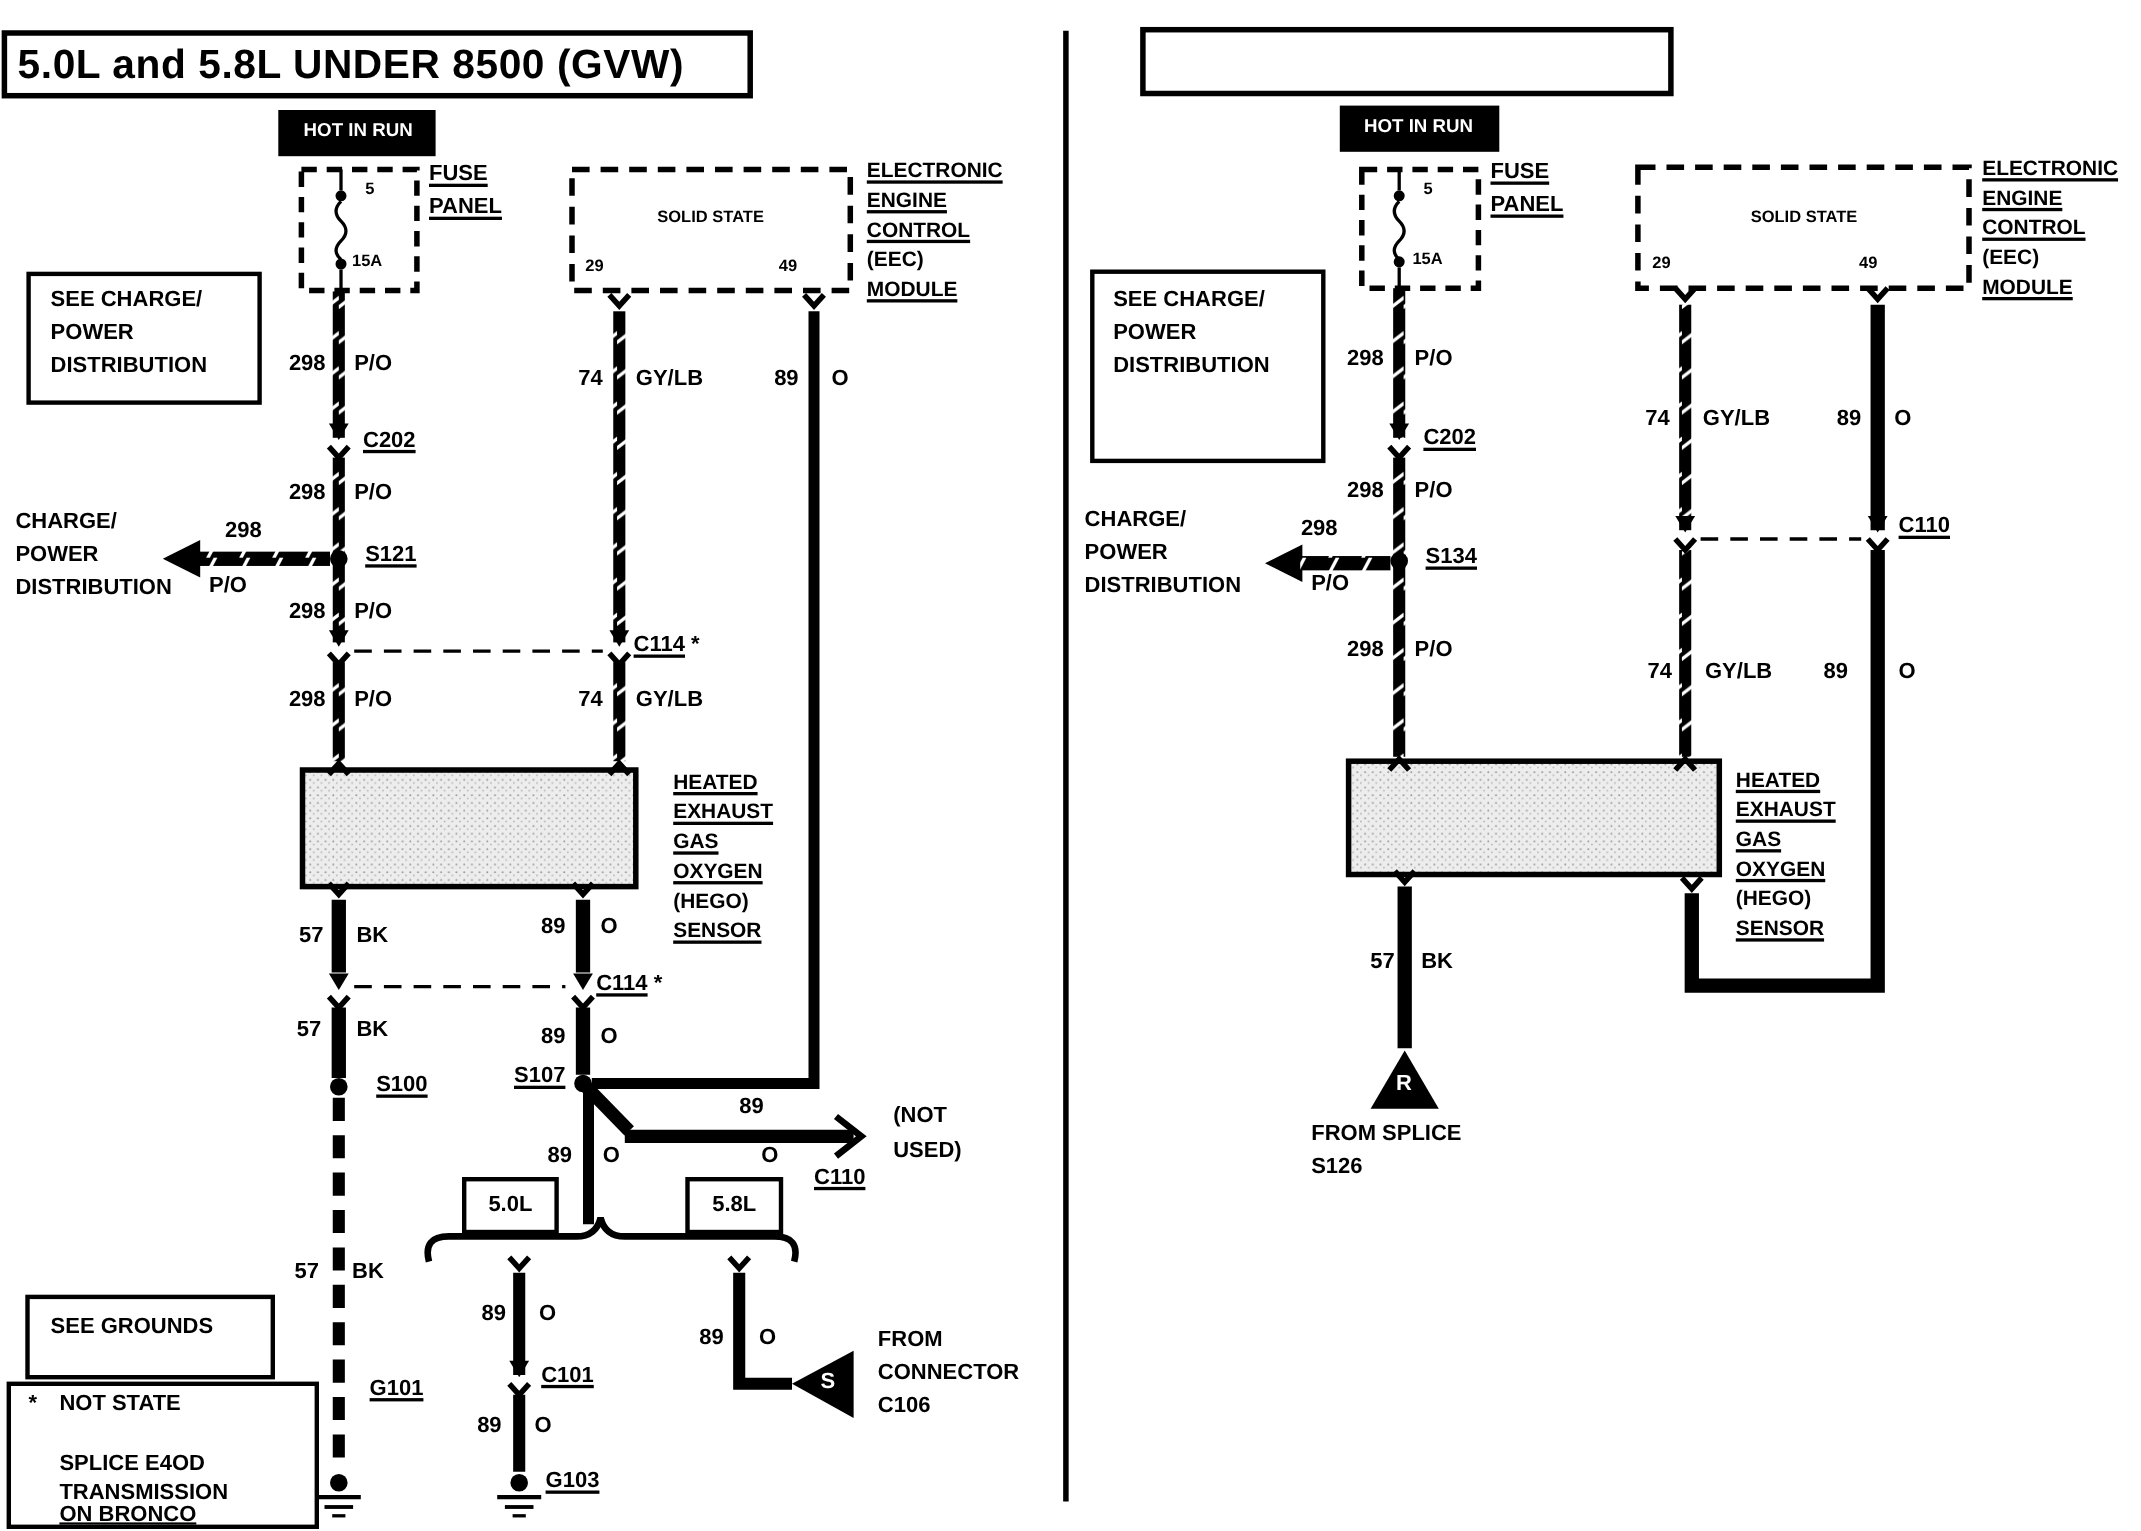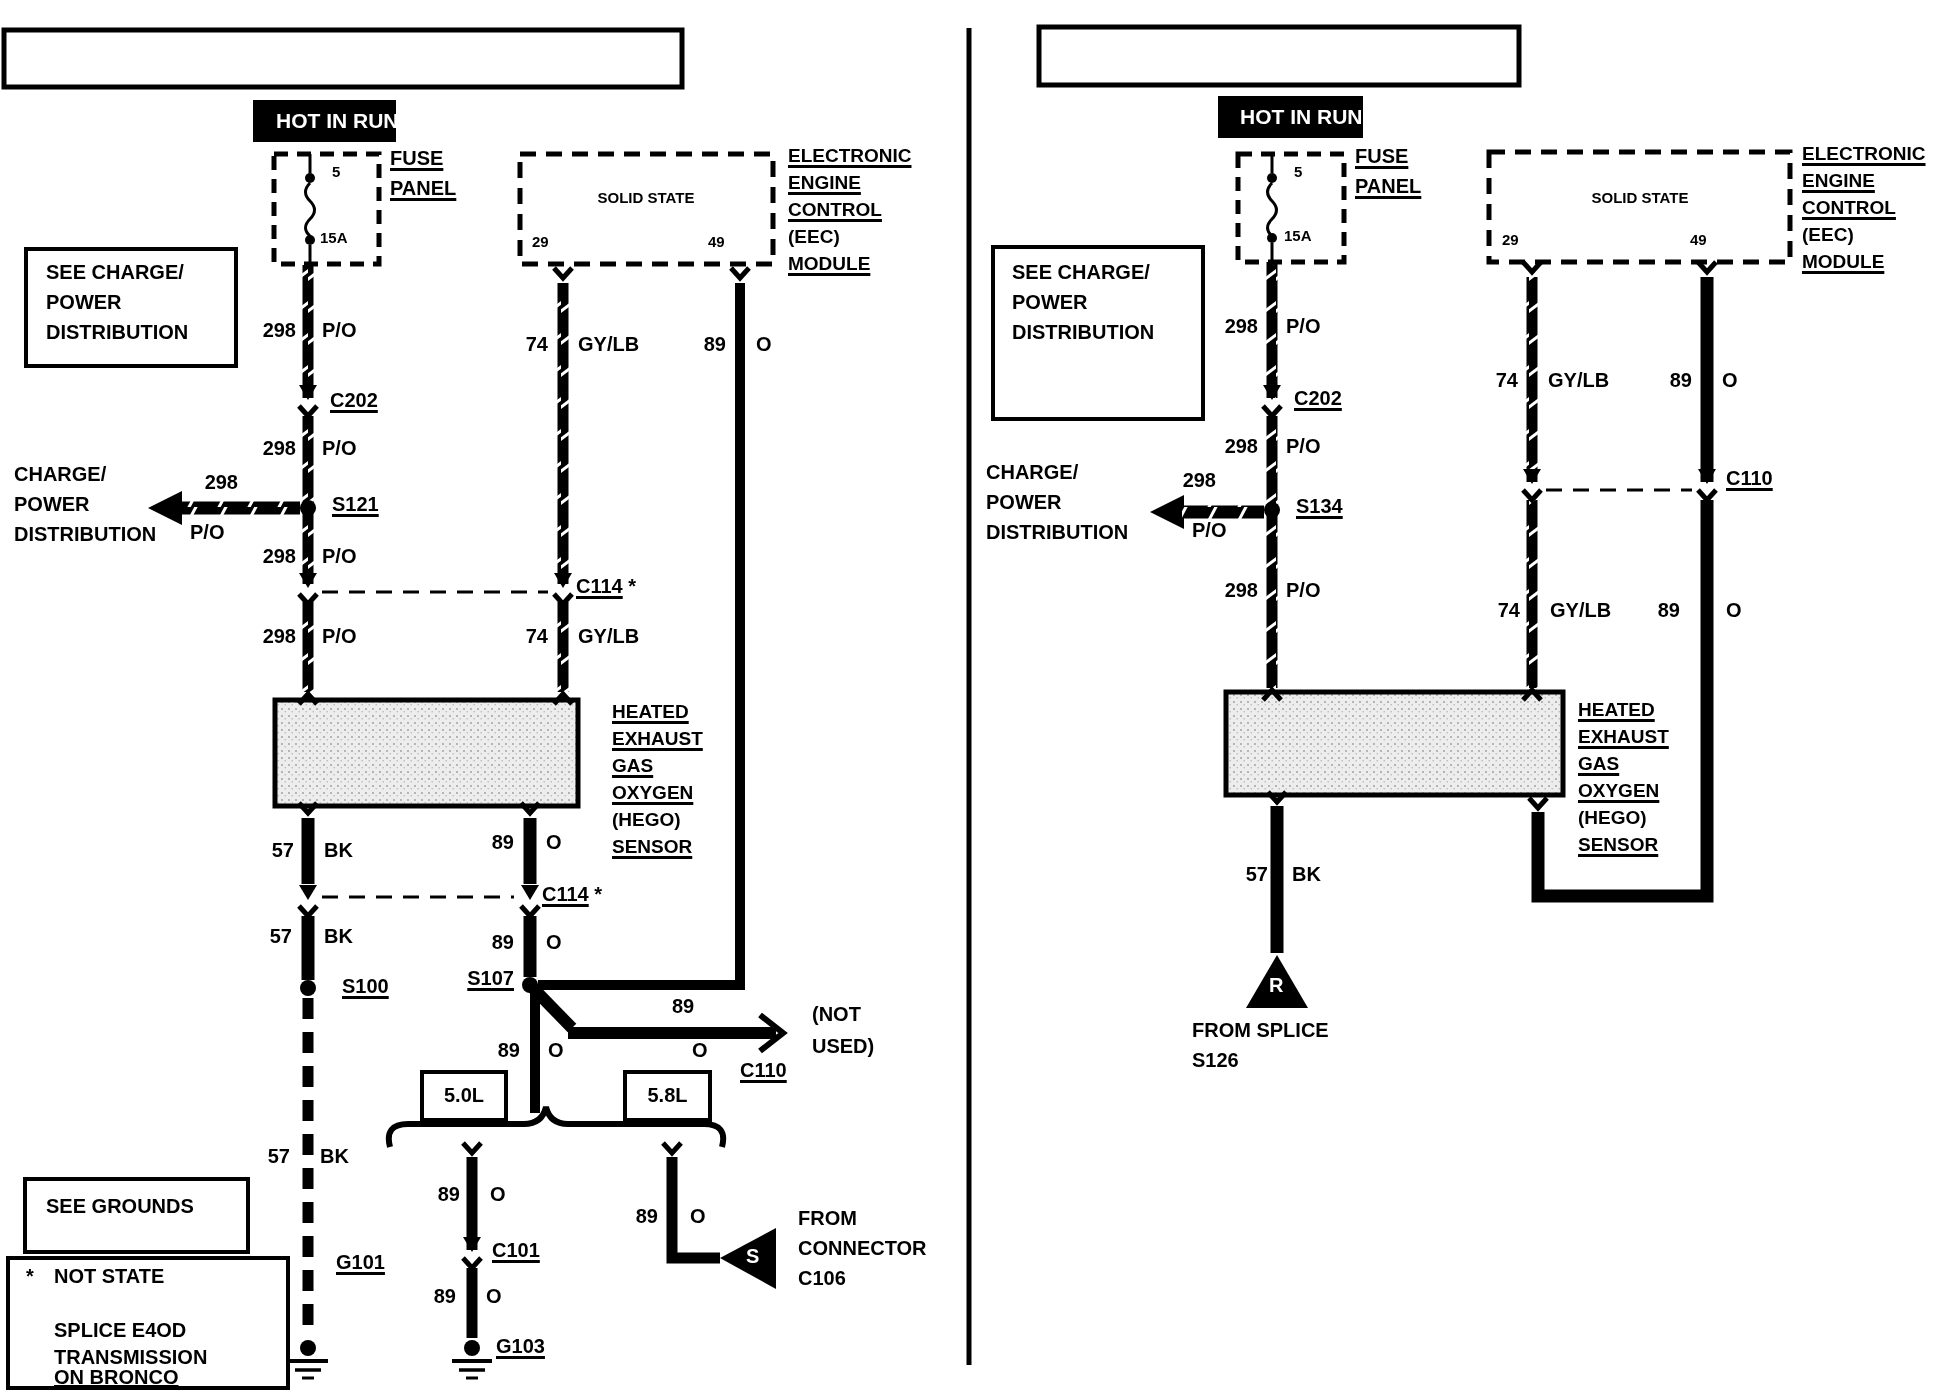--- a/index.html
+++ b/index.html
@@ -2,21 +2,21 @@
 <html><head>
 <meta charset="utf-8">
 <style>
   html,body{margin:0;padding:0;background:#fff;}
   .stage{position:relative;width:1946px;height:1392px;background:#ffffff;overflow:hidden;
          font-family:"Liberation Sans", sans-serif;font-weight:bold;color:#000;}
   svg.gfx{position:absolute;left:0;top:0;}
   .lbl{position:absolute;white-space:nowrap;font-size:20px;line-height:1.05;}
   .u{text-decoration:underline;text-decoration-thickness:2.5px;text-underline-offset:3px;}
   .sm{font-size:15px;}
-  .md{font-size:21px;}
+  .md{font-size:17px;}
   .ttl{font-size:37px;letter-spacing:0.5px;}
   .wt{color:#fff;}
   .ra{text-align:right;}
   .fk{fill:none;stroke:#000;stroke-width:5;}
 </style>
 </head>
 <body>
 
 <div class="stage">
 
@@ -183,20 +183,21 @@
     <path d="M1707,500 L1707,896 L1538,896 L1538,812" fill="none" stroke="#000" stroke-width="13"></path>
     <use href="#forkup" x="1538" y="808"></use>
     <line x1="1546" y1="490" x2="1692" y2="490" stroke="#000" stroke-width="3" stroke-dasharray="16,11"></line>
 
     <use href="#forkup" x="1277" y="802"></use>
     <line x1="1277" y1="806" x2="1277" y2="953" stroke="#000" stroke-width="13"></line>
     <polygon points="1277,955 1246,1008 1308,1008" fill="#000"></polygon>
   </g>
 </svg>
 
+<div class="lbl ttl" style="left:16px;top:40px;">5.0L and 5.8L UNDER 8500 (GVW)</div>
 <div class="lbl md wt" style="left:276px;top:110px;">HOT IN RUN</div>
 <div class="lbl sm" style="left:332px;top:164px;">5</div>
 <div class="lbl sm" style="left:320px;top:230px;">15A</div>
 <div class="lbl u" style="left:390px;top:148px;">FUSE</div>
 <div class="lbl u" style="left:390px;top:178px;">PANEL</div>
 <div class="lbl sm" style="left:560px;top:190px;width:172px;text-align:center;">SOLID STATE</div>
 <div class="lbl sm" style="left:532px;top:234px;">29</div>
 <div class="lbl sm" style="left:708px;top:234px;">49</div>
 <div class="lbl u" style="left:788px;top:146px;font-size:19px;">ELECTRONIC</div>
 <div class="lbl u" style="left:788px;top:173px;font-size:19px;">ENGINE</div>

